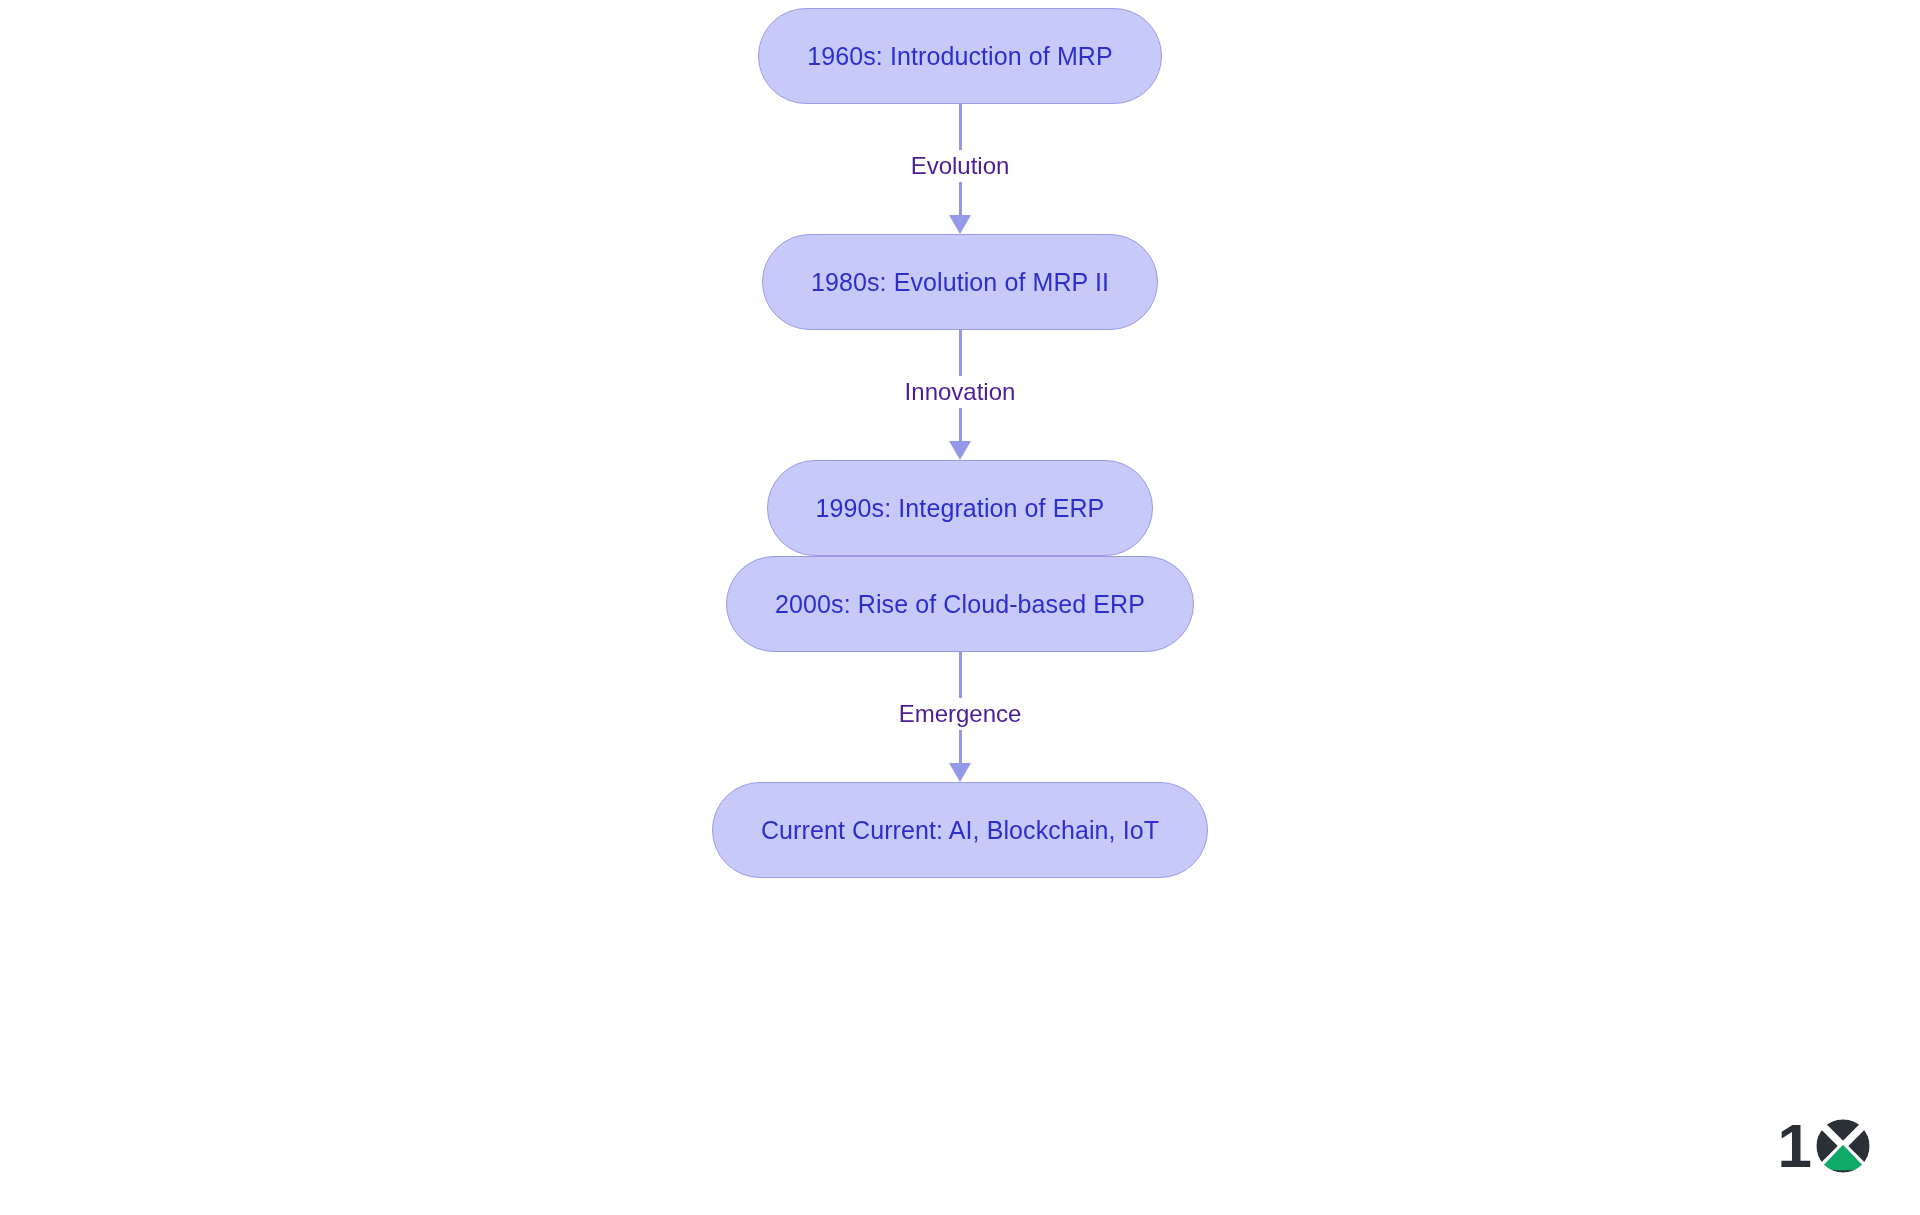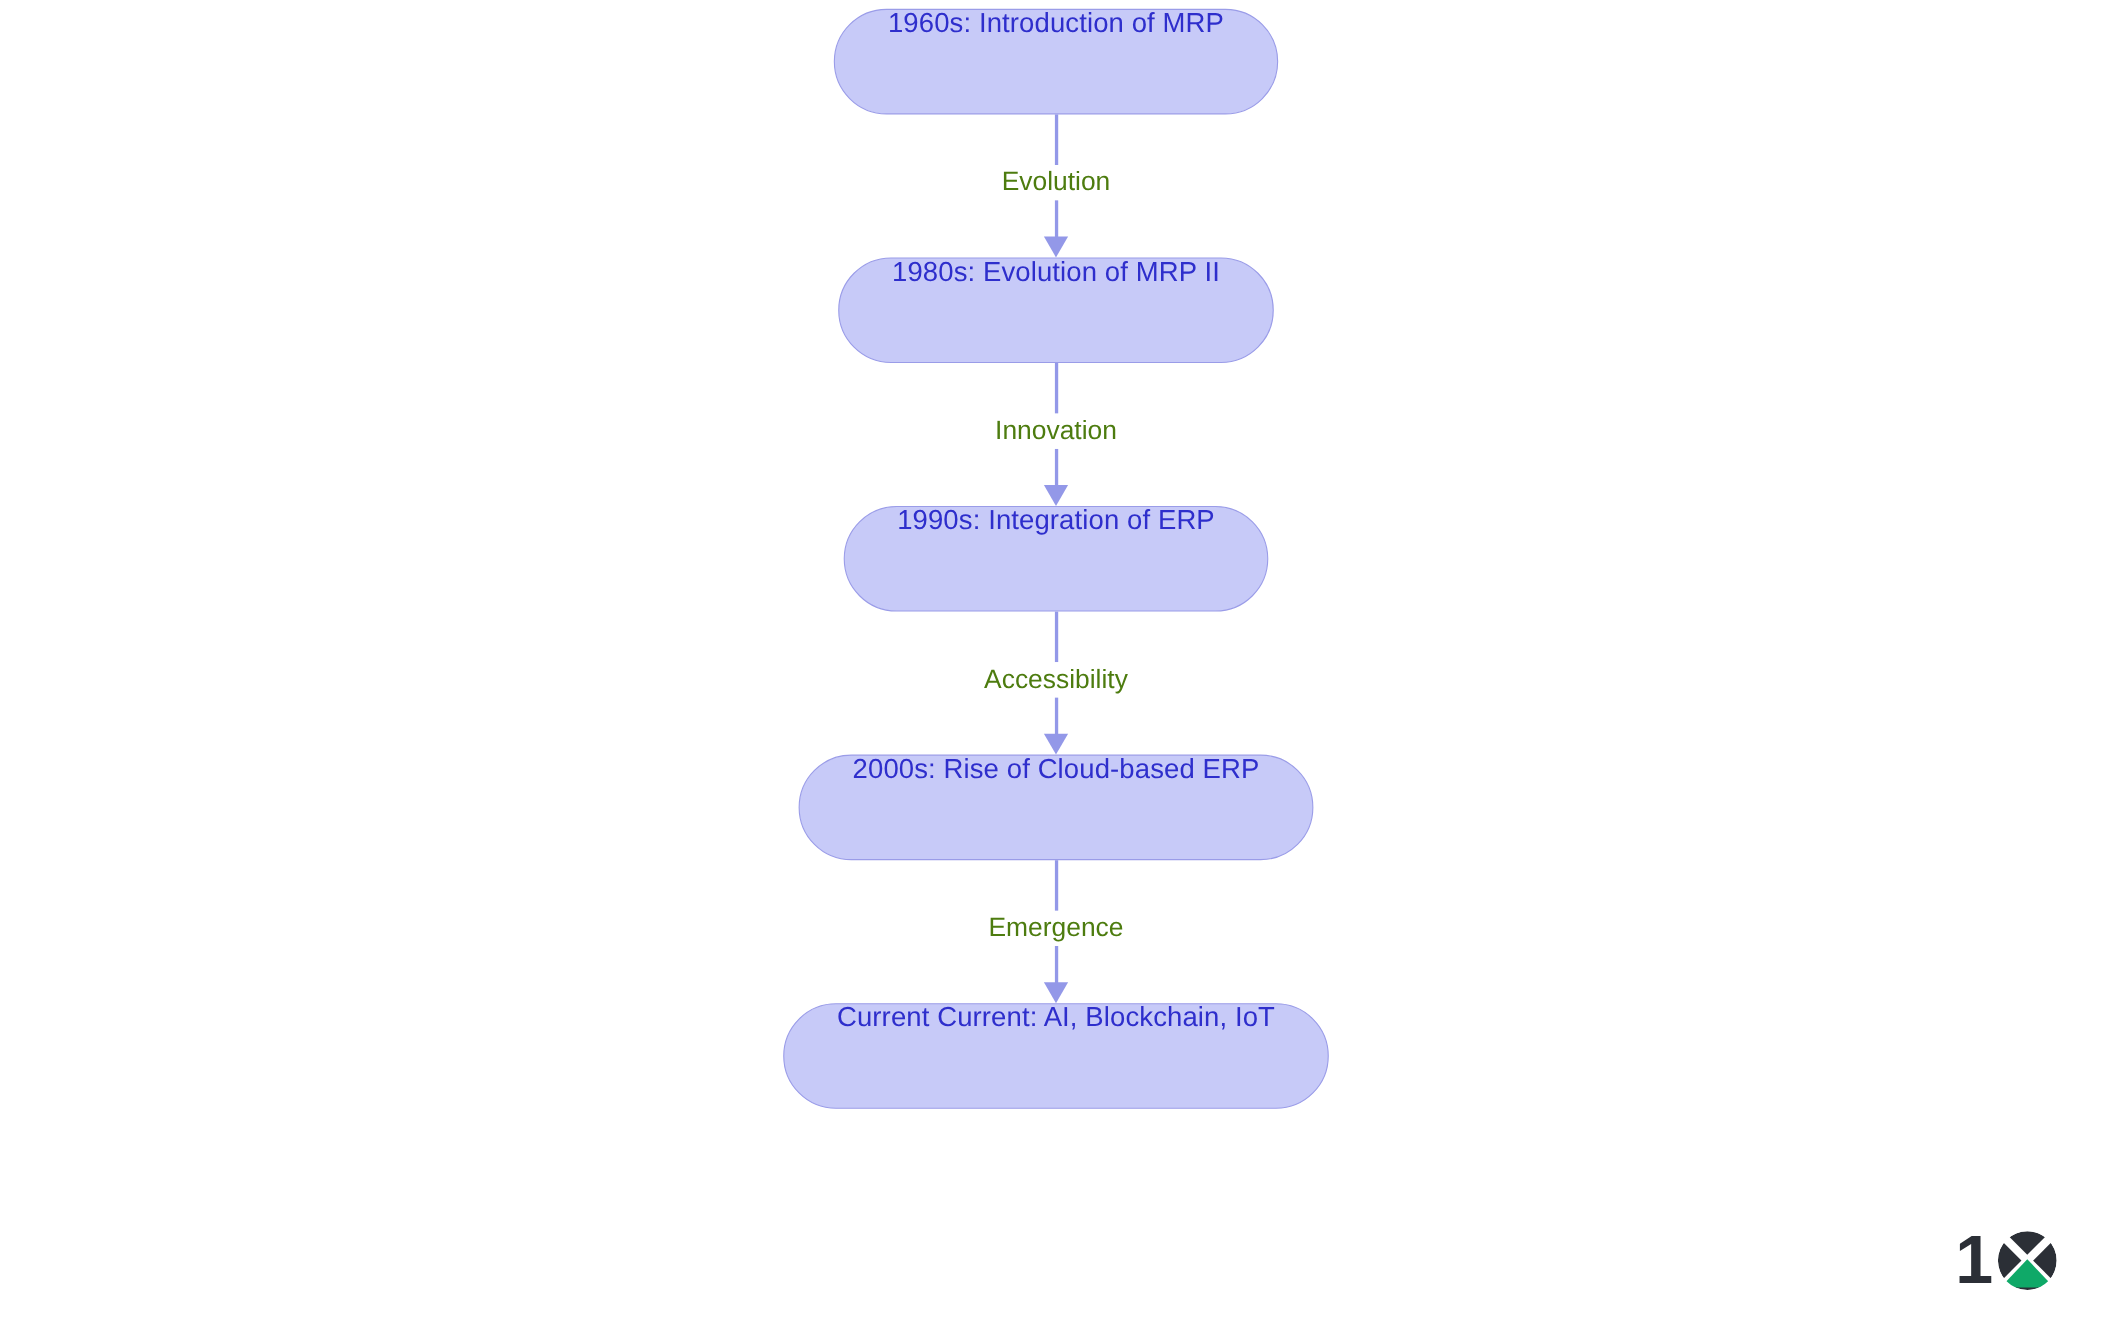--- a/index.html
+++ b/index.html
@@ -36,42 +36,42 @@
   
   .node {
     background: #c7caf8;
     border: 1.6px solid #9a9ce8;
     border-radius: 48px;
     color: #2e2ecc;
     font-size: 25px;
     letter-spacing: 0.1px;
     line-height: 1;
     display: flex;
-    align-items: flex-start;
+    align-items: center;
     justify-content: center;
     box-sizing: border-box;
     padding: 0 48px;
     height: 96px;
     white-space: nowrap;
   }
 
   
   .edge {
     display: flex;
     flex-direction: column;
     align-items: center;
     width: 100%;
   }
   .edge .seg-top {
     width: 3px;
     height: 46px;
     background: #9398e8;
   }
   .edge .edge-label {
-    color: #4d7c0f;
+    color: #4c1d95;
     font-size: 24px;
     line-height: 1;
     padding: 4px 10px;
     background: #ffffff;
     position: relative;
     z-index: 2;
   }
   .edge .seg-bottom {
     width: 3px;
     height: 34px;
@@ -133,26 +133,20 @@
       <div class="seg-top"></div>
       <div class="edge-label">Innovation</div>
       <div class="seg-bottom"></div>
       <div class="arrow-head"></div>
     </div>
 
     <div class="node">
       <span>1990s: Integration of ERP</span>
     </div>
 
-    <div class="edge">
-      <div class="seg-top"></div>
-      <div class="edge-label">Accessibility</div>
-      <div class="seg-bottom"></div>
-      <div class="arrow-head"></div>
-    </div>
 
     <div class="node">
       <span>2000s: Rise of Cloud-based ERP</span>
     </div>
 
     <div class="edge">
       <div class="seg-top"></div>
       <div class="edge-label">Emergence</div>
       <div class="seg-bottom"></div>
       <div class="arrow-head"></div>

